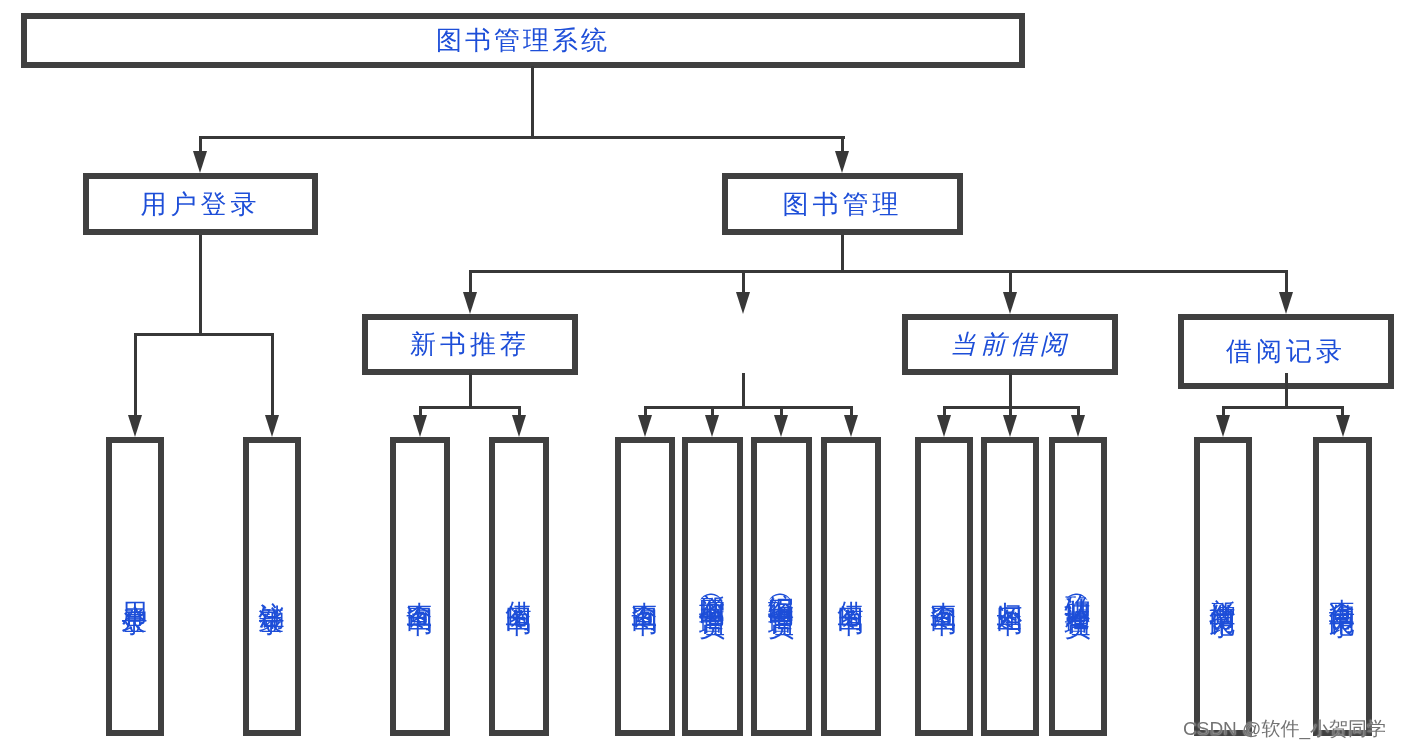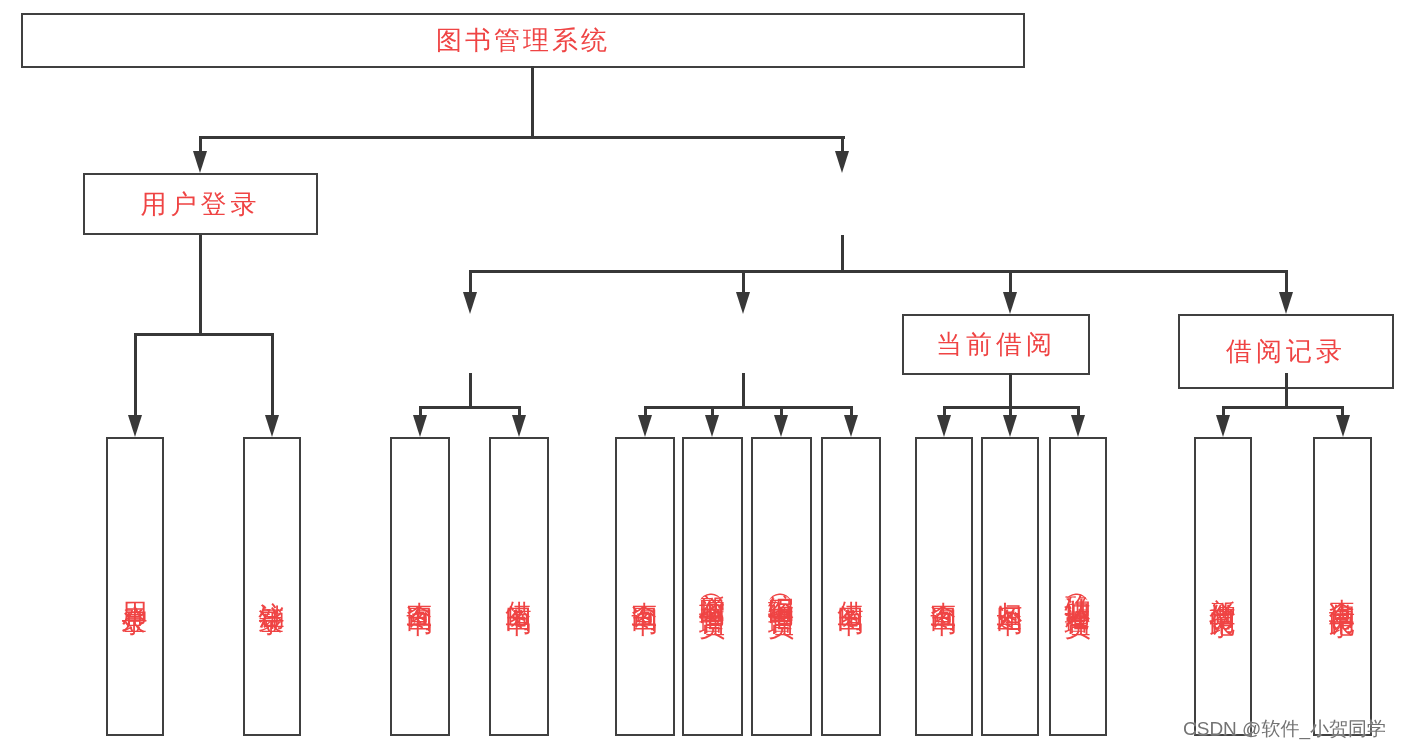--- a/index.html
+++ b/index.html
@@ -6,26 +6,26 @@
   #canvas{
     position:relative;
     width:1405px;height:747px;
     background:#fff;
     font-family:"Liberation Sans","DejaVu Sans",sans-serif;
     overflow:hidden;
   }
   .node{
     position:absolute;
     background:#fff;
-    border:2px solid #404040;
+    border:6px solid #404040;
     box-sizing:border-box;
     display:flex;
     align-items:center;
     justify-content:center;
-    color:#ef4444;
+    color:#1d4ed8;
   }
   .hlabel{font-size:26px;letter-spacing:4px;white-space:nowrap;}
   .title .hlabel{letter-spacing:3px;}
   .leaf .vlabel{
     writing-mode:vertical-rl;
     text-orientation:mixed;
     font-size:26px;
     letter-spacing:3px;
     line-height:1;
     white-space:nowrap;
@@ -60,40 +60,46 @@
   <div class="v" style="left:531px;top:66px;height:72px;"></div>
   <div class="h" style="left:199px;top:136px;width:646px;"></div>
   <div class="v" style="left:199px;top:136px;height:17px;"></div>
   <div class="ah" style="left:193px;top:151px;"></div>
   <div class="v" style="left:841px;top:136px;height:17px;"></div>
   <div class="ah" style="left:835px;top:151px;"></div>
 
   <div class="node" style="left:83px;top:173px;width:235px;height:62px;">
     <span class="hlabel">用户登录</span>
   </div>
+  <div class="node" style="left:722px;top:173px;width:241px;height:62px;">
+    <span class="hlabel">图书管理</span>
+  </div>
 
   <div class="v" style="left:199px;top:235px;height:100px;"></div>
   <div class="h" style="left:134px;top:333px;width:140px;"></div>
   <div class="v" style="left:134px;top:333px;height:85px;"></div>
   <div class="ah" style="left:128px;top:415px;"></div>
   <div class="v" style="left:271px;top:333px;height:85px;"></div>
   <div class="ah" style="left:265px;top:415px;"></div>
 
   <div class="v" style="left:841px;top:235px;height:38px;"></div>
   <div class="h" style="left:469px;top:270px;width:819px;"></div>
   <div class="v" style="left:469px;top:270px;height:24px;"></div>
   <div class="ah" style="left:463px;top:292px;"></div>
   <div class="v" style="left:742px;top:270px;height:24px;"></div>
   <div class="ah" style="left:736px;top:292px;"></div>
   <div class="v" style="left:1009px;top:270px;height:24px;"></div>
   <div class="ah" style="left:1003px;top:292px;"></div>
   <div class="v" style="left:1285px;top:270px;height:24px;"></div>
   <div class="ah" style="left:1279px;top:292px;"></div>
 
-  <div class="node" style="left:902px;top:314px;width:188px;height:61px;">
+  <div class="node" style="left:362px;top:314px;width:216px;height:61px;">
+    <span class="hlabel">新书推荐</span>
+  </div>
+  <div class="node" style="left:902px;top:314px;width:216px;height:61px;font-style:italic;">
     <span class="hlabel">当前借阅</span>
   </div>
   <div class="node" style="left:1178px;top:314px;width:216px;height:75px;">
     <span class="hlabel">借阅记录</span>
   </div>
 
   <div class="v" style="left:469px;top:373px;height:36px;"></div>
   <div class="h" style="left:419px;top:406px;width:102px;"></div>
   <div class="v" style="left:419px;top:406px;height:12px;"></div>
   <div class="ah" style="left:413px;top:415px;"></div>

